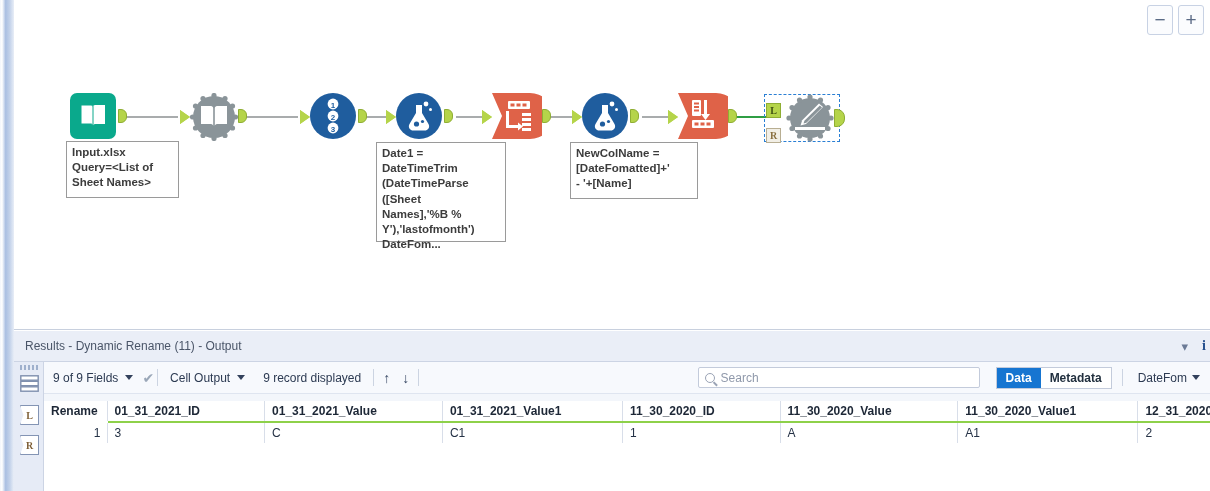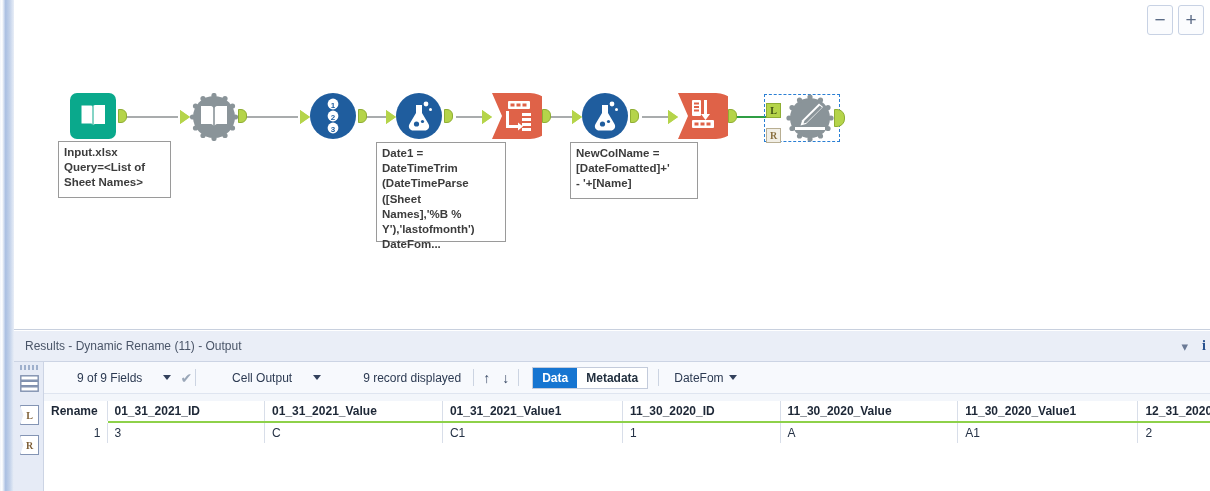--- a/index.html
+++ b/index.html
@@ -123,38 +123,38 @@
     clip-path: polygon(0 0,100% 0,100% 100%,0 100%,18% 50%);
     background: #fff;
   }
 
   
   .toolbar {
     position: absolute; left: 30px; top: 0; right: 0; height: 32px;
     background: #f7f9fd; border-bottom: 1px solid #dfe5f0;
     display: flex; align-items: center; font-size: 12px; color: #2c3a52;
   }
-  .tb-item { display: flex; align-items: center; gap: 21px; padding: 0 9px; cursor: pointer; white-space: nowrap; margin-left: 24px; }
+  .tb-item { display: flex; align-items: center; gap: 7px; padding: 0 9px; cursor: pointer; white-space: nowrap; }
   .caret { width:0;height:0;border-left:4px solid transparent;border-right:4px solid transparent;border-top:5px solid #33415c; }
   .check { color:#9aa7b8; font-size: 14px; }
   .vdiv { width:1px; height:17px; background:#ccd4e2; margin:0 3px; }
   .arrow { color:#3a4a66; font-size:14px; padding:0 6px; cursor:pointer; }
 
   .search-wrap {
     margin-left: auto; display: flex; align-items: center;
     width: 282px; height: 21px; border: 1px solid #c3cbdb; border-radius: 2px;
     background: #fff; padding: 0 6px; gap: 6px;
   }
   .search-input { border: none; outline: none; font-size: 12px; color: #37425a; width: 100%;
                   font-family: "Liberation Sans", sans-serif; background: transparent; }
   .search-input::placeholder { color: #9099ab; }
   .mag { width: 10px; height: 10px; border: 1.5px solid #9aa3b5; border-radius: 50%; position: relative; flex: none; }
   .mag::after { content:""; position:absolute; right:-4px; bottom:-3px; width:5px; height:1.5px; background:#9aa3b5; transform: rotate(45deg); }
 
-  .seg { display: flex; margin-left: 10px; border: 1px solid #c3cbdb; }
+  .seg { display: flex; margin-left: 16px; border: 1px solid #c3cbdb; }
   .seg span { font-size: 12px; font-weight: bold; padding: 3px 9px; cursor: pointer; }
   .seg .on { background: #1675d1; color: #fff; }
   .seg .off { background: #fff; color: #22303f; }
 
   .actions { display:flex; align-items:center; gap:5px; padding: 0 10px 0 12px; cursor:pointer; font-size:12px; color:#2c3a52; }
 
   
   .tbl { position: absolute; left: 30px; top: 32px; right: 0; bottom: 0; background: #fff; overflow: hidden; }
   table { border-collapse: collapse; table-layout: fixed; width: 1252px; }
   th {
@@ -335,21 +335,21 @@
           </g>
           <path d="M9 33h30v3H9z" fill="#fff"></path>
           <path d="M33 9.5l4 3.5-17 17-5.5 1.6 1.7-5.4z" fill="#fff"></path>
           <path d="M33.8 11.4l2.2 2-15.6 15.3-2.9.9.9-2.9z" fill="#8a9499"></path>
         </svg>
       </div>
       <div class="lr-anchor lr-L" style="left:752px; top:103px;">L</div>
       <div class="lr-anchor lr-R" style="left:752px; top:128px;">R</div>
       <div class="anchor-out" style="left:820px; top:109px; width:11px; height:18px; border-radius:0 8px 8px 0;"></div>
 
-      <div class="anno" style="left:44px; top:141px; width:113px; height:57px;">Input.xlsx
+      <div class="anno" style="left:52px; top:141px; width:113px; height:57px;">Input.xlsx
 Query=&lt;List of
 Sheet Names&gt;</div>
       <div class="anno" style="left:362px; top:142px; width:130px; height:100px;">Date1 =
 DateTimeTrim
 (DateTimeParse
 ([Sheet
 Names],'%B %
 Y'),'lastofmonth')
 DateFom...</div>
       <div class="anno" style="left:556px; top:142px; width:128px; height:57px;">NewColName =
@@ -400,20 +400,24 @@
           <span class="caret"></span>
         </div>
         <div class="tb-item">
           <span>9 record displayed</span>
         </div>
         <div class="vdiv"></div>
         <span class="arrow">↑</span>
         <span class="arrow">↓</span>
         <div class="vdiv"></div>
 
+        <div class="search-wrap">
+          <span class="mag"></span>
+          <input class="search-input" type="text" placeholder="Search" style="">
+        </div>
 
         <div class="seg">
           <span class="on">Data</span>
           <span class="off">Metadata</span>
         </div>
 
         <div class="vdiv" style="margin-left:10px;"></div>
         <div class="actions">
           <span>DateFom</span>
           <span class="caret"></span>

